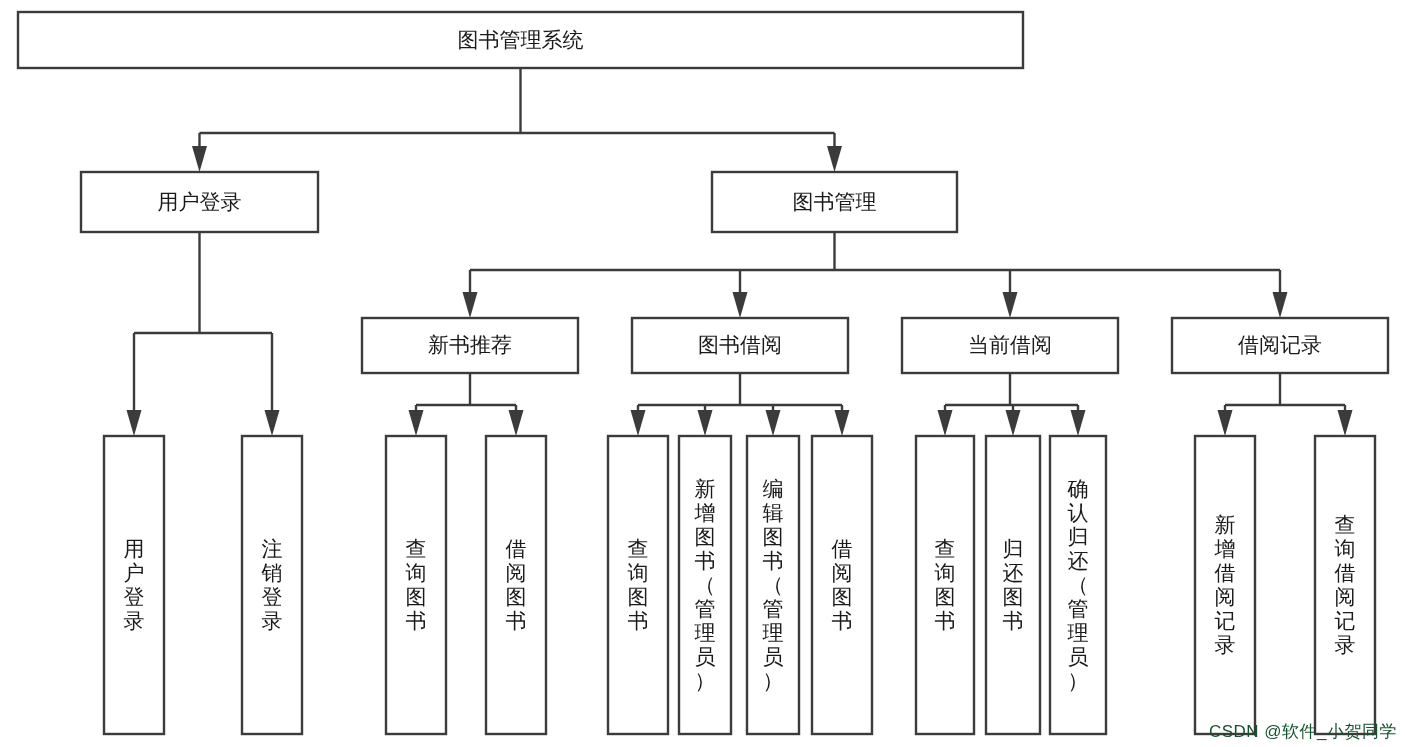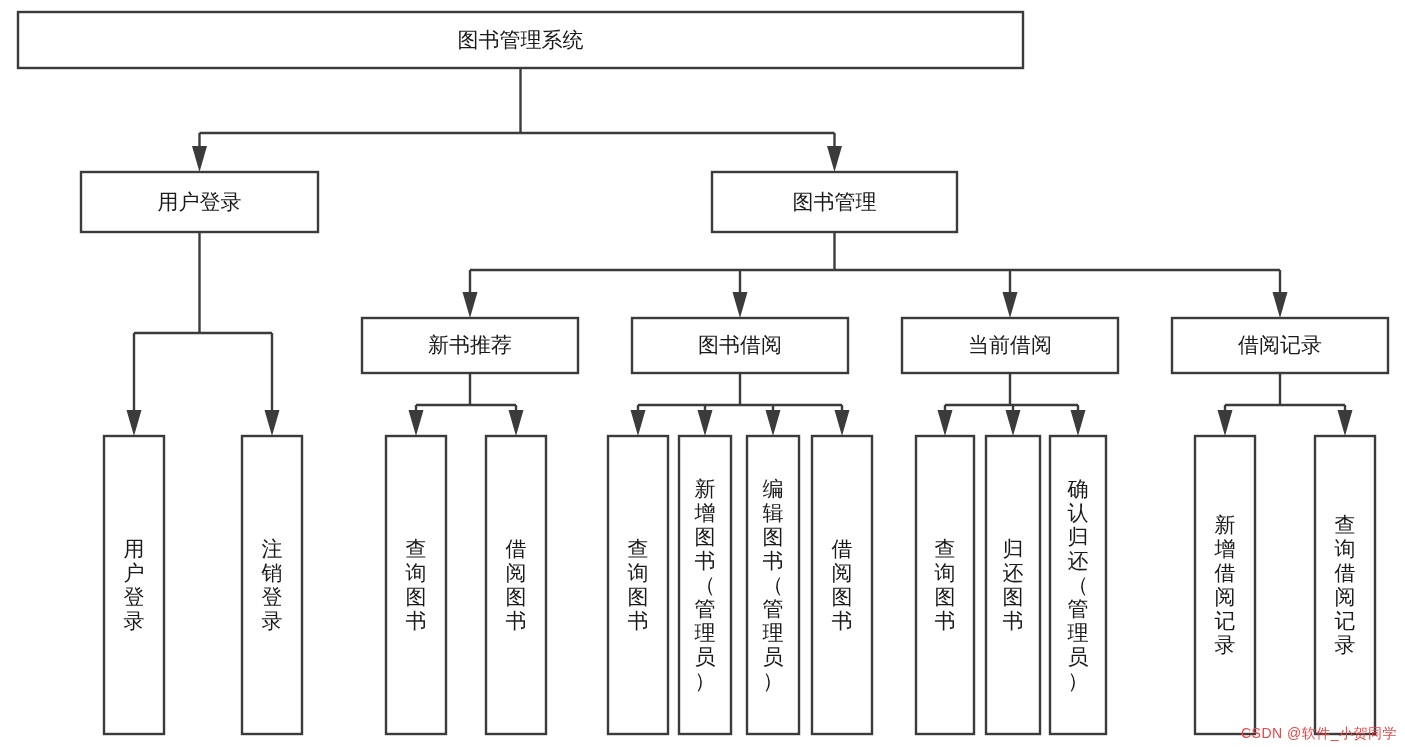--- a/index.html
+++ b/index.html
@@ -51,22 +51,22 @@
     font-family: "Liberation Sans", "DejaVu Sans", sans-serif;
     font-size: 21px;
     fill: #1a1a1a;
     text-anchor: middle;
   }
   .watermark {
     position: absolute;
     right: 8px;
     bottom: 4px;
     font-family: "Liberation Sans", "DejaVu Sans", sans-serif;
-    font-size: 14px;
-    color: #ef4444;
+    font-size: 17px;
+    color: #14532d;
     letter-spacing: 0.5px;
     white-space: nowrap;
     user-select: none;
   }
 </style>
 </head>
 <body>
 
 <div id="canvas">
   <svg class="diagram" viewBox="0 0 1405 747">

